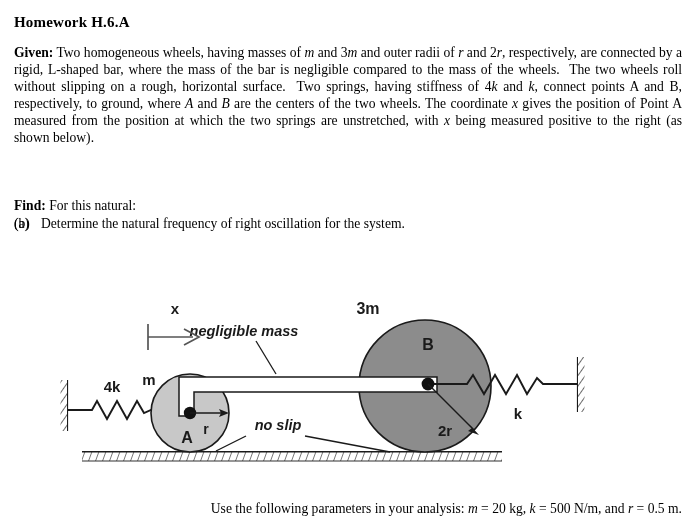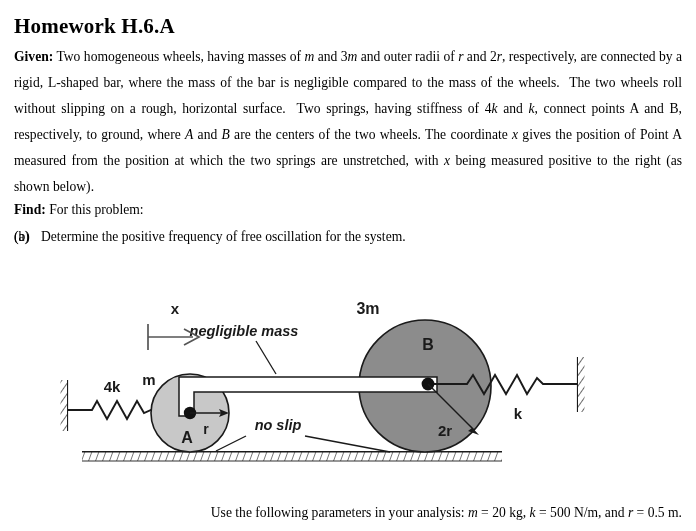--- a/index.html
+++ b/index.html
@@ -19,28 +19,28 @@
     position: relative;
     width: 696px;
     height: 531px;
   }
   .hw-title {
     position: absolute;
     left: 14px;
     top: 14px;
     font-family: "Liberation Serif", serif;
     font-weight: bold;
-    font-size: 21px;
+    font-size: 15px;
     letter-spacing: 0.2px;
   }
   .para {
     position: absolute;
     font-family: "Liberation Serif", serif;
     font-size: 13.6px;
-    line-height: 26px;
+    line-height: 17px;
     text-align: justify;
   }
   .para .lbl { font-weight: bold; }
   .mathvar { font-style: italic; font-family: "Liberation Serif", serif; }
   #given-block {
     left: 14px;
     top: 44px;
     width: 668px;
   }
   #find-block {
@@ -99,29 +99,29 @@
   <div class="para" id="given-block">
     <span class="lbl">Given:</span>
     <span>
       Two homogeneous wheels, having masses of <span class="mathvar">m</span> and 3<span class="mathvar">m</span> and outer radii of <span class="mathvar">r</span> and 2<span class="mathvar">r</span>, respectively, are connected by a rigid, L-shaped bar, where the mass of the bar is negligible compared to the mass of the wheels.&nbsp; The two wheels roll without slipping on a rough, horizontal surface.&nbsp; Two springs, having stiffness of 4<span class="mathvar">k</span> and <span class="mathvar">k</span>, connect points A and B, respectively, to ground, where <span class="mathvar">A</span> and <span class="mathvar">B</span> are the centers of the two wheels. The coordinate <span class="mathvar">x</span> gives the position of Point A measured from the position at which the two springs are unstretched, with <span class="mathvar">x</span> being measured positive to the right (as shown below).
     </span>
   </div>
 
   <div class="para" id="find-block">
     <div>
       <span class="lbl">Find:</span>
-      <span>For this problem:</span>
+      <span>For this natural:</span>
     </div>
     <ul class="find-list">
       <li class="find-item">
         <span class="marker">(a)</span>
       </li>
       <li class="find-item">
         <span class="marker">(b)</span>
-        <span>Determine the positive frequency of free oscillation for the system.</span>
+        <span>Determine the natural frequency of right oscillation for the system.</span>
       </li>
     </ul>
   </div>
 
   <div id="figure">
     <svg width="590" height="196" viewBox="0 0 590 196" xmlns="http://www.w3.org/2000/svg">
 
       <defs>
         <pattern id="hatchGround" width="7" height="7" patternUnits="userSpaceOnUse" patternTransform="skewX(-20)">
           <rect width="7" height="7" fill="#ffffff"></rect>

